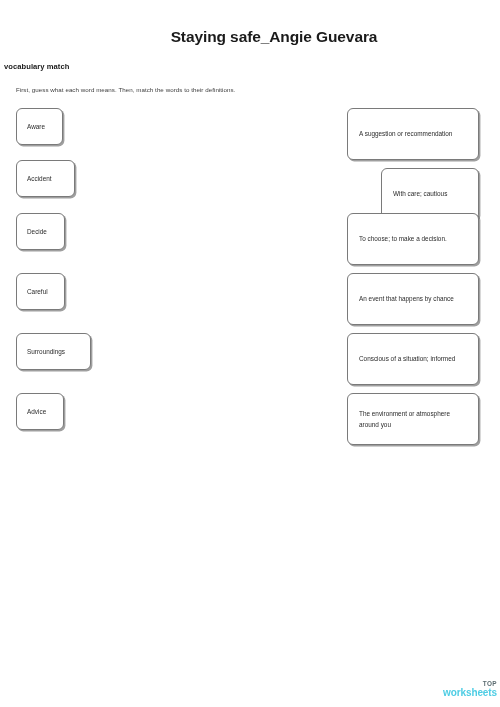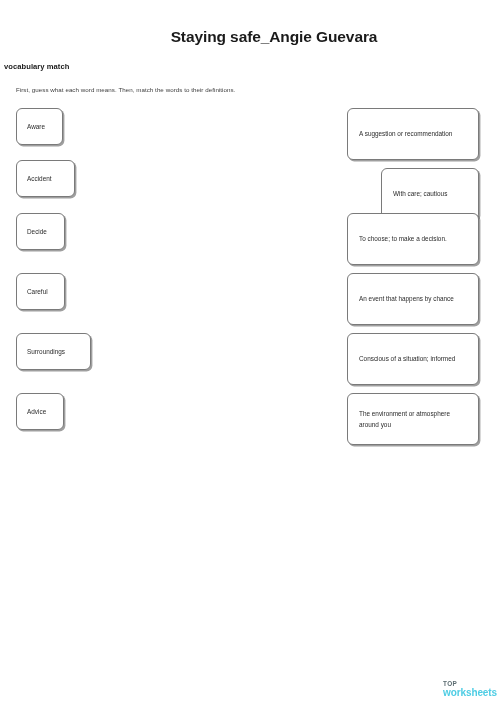--- a/index.html
+++ b/index.html
@@ -113,21 +113,21 @@
     display: block;
     max-width: 110px;
   }
 
   
   .footer-logo {
     position: absolute;
     left: 443px;
     top: 681px;
     width: 54px;
-    text-align: left;
+    text-align: right;
     line-height: 1.05;
   }
   .logo-top {
     font-size: 6.4px;
     font-weight: bold;
     color: #5b6b70;
     letter-spacing: 0.4px;
   }
   .logo-worksheets {
     font-size: 10px;

